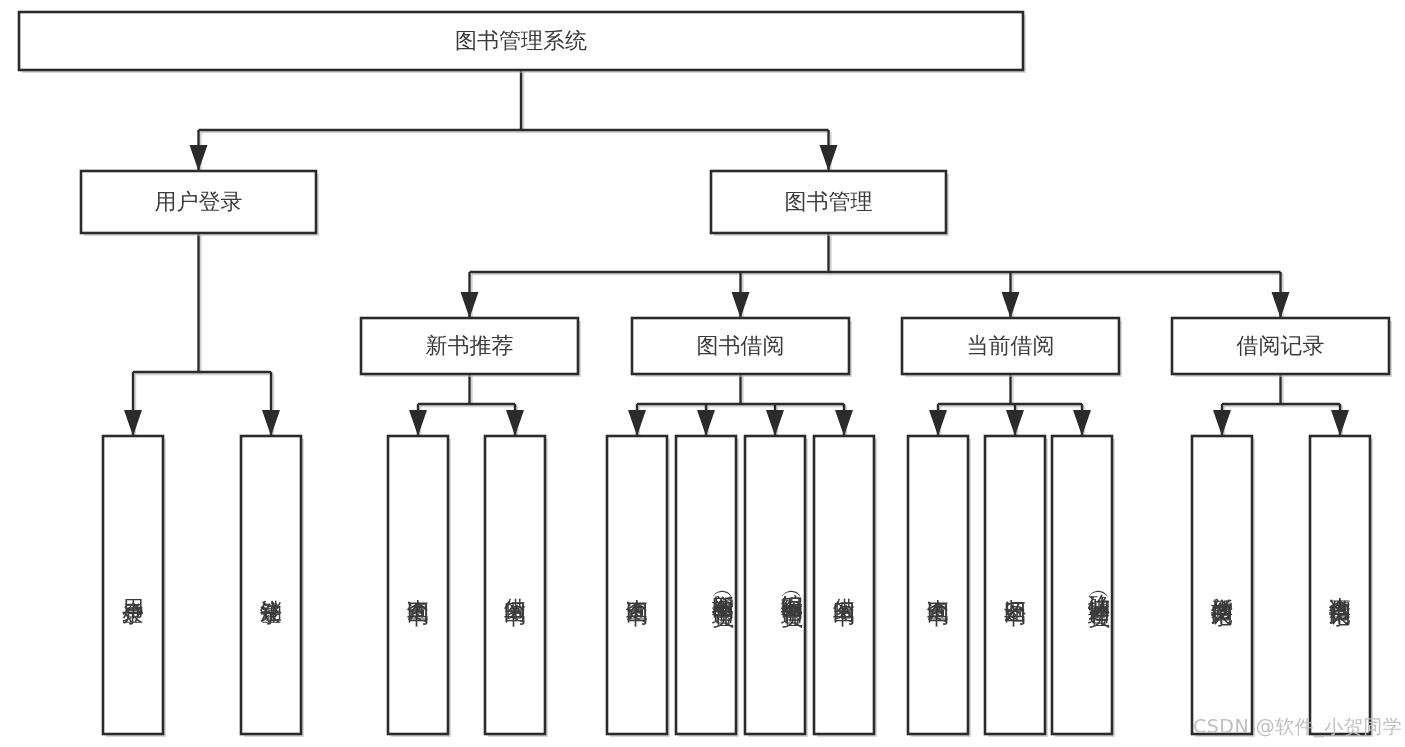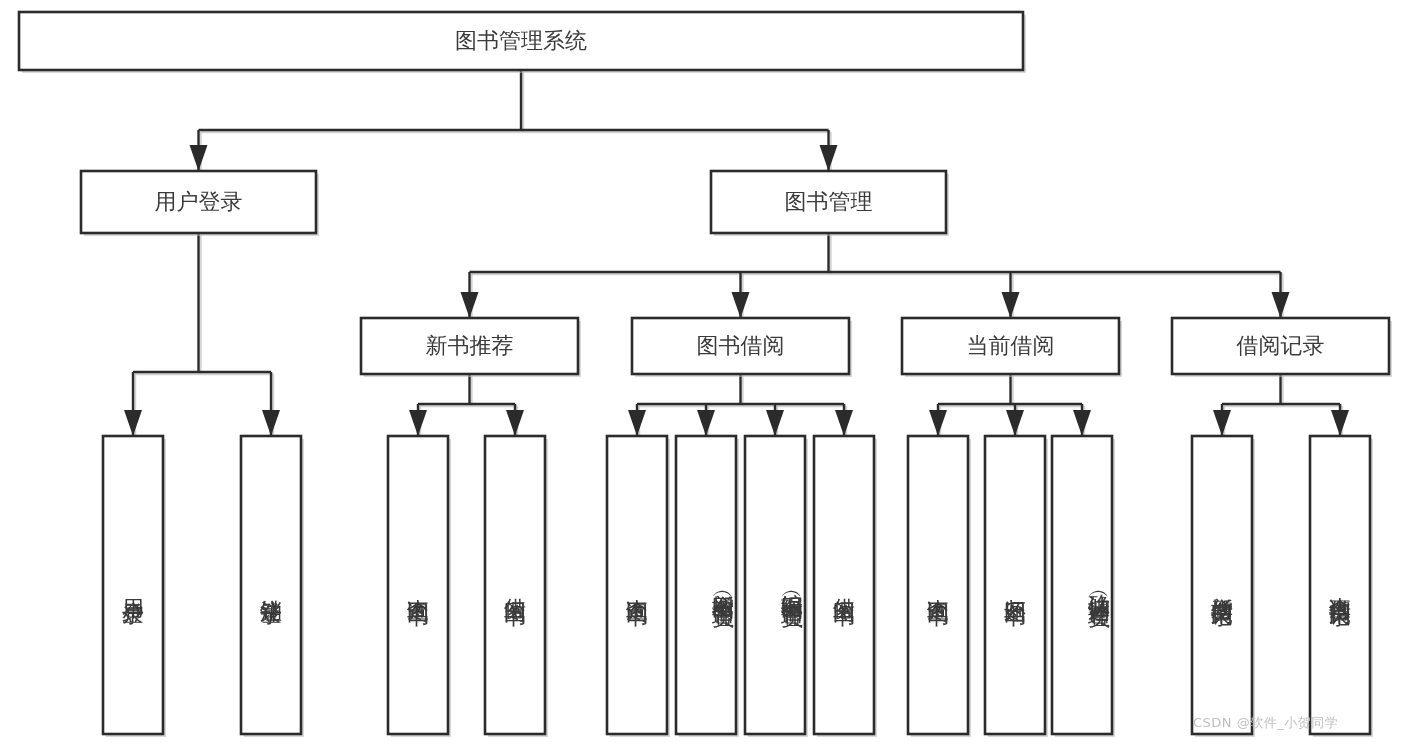--- a/index.html
+++ b/index.html
@@ -68,21 +68,21 @@
     line-height: 1.18;
     color: #3a3a3a;
     letter-spacing: 2px;
     white-space: nowrap;
     text-align: center;
     pointer-events: none;
   }
   .watermark {
     position: absolute;
     font-family: "DejaVu Sans", "Liberation Sans", sans-serif;
-    font-size: 13px;
+    font-size: 19px;
     color: #bfbfbf;
     white-space: nowrap;
     letter-spacing: 0.5px;
   }
 </style>
 </head>
 <body>
 
 <div id="diagram-root">
   <svg class="diagram-svg" viewBox="0 0 1405 747">

